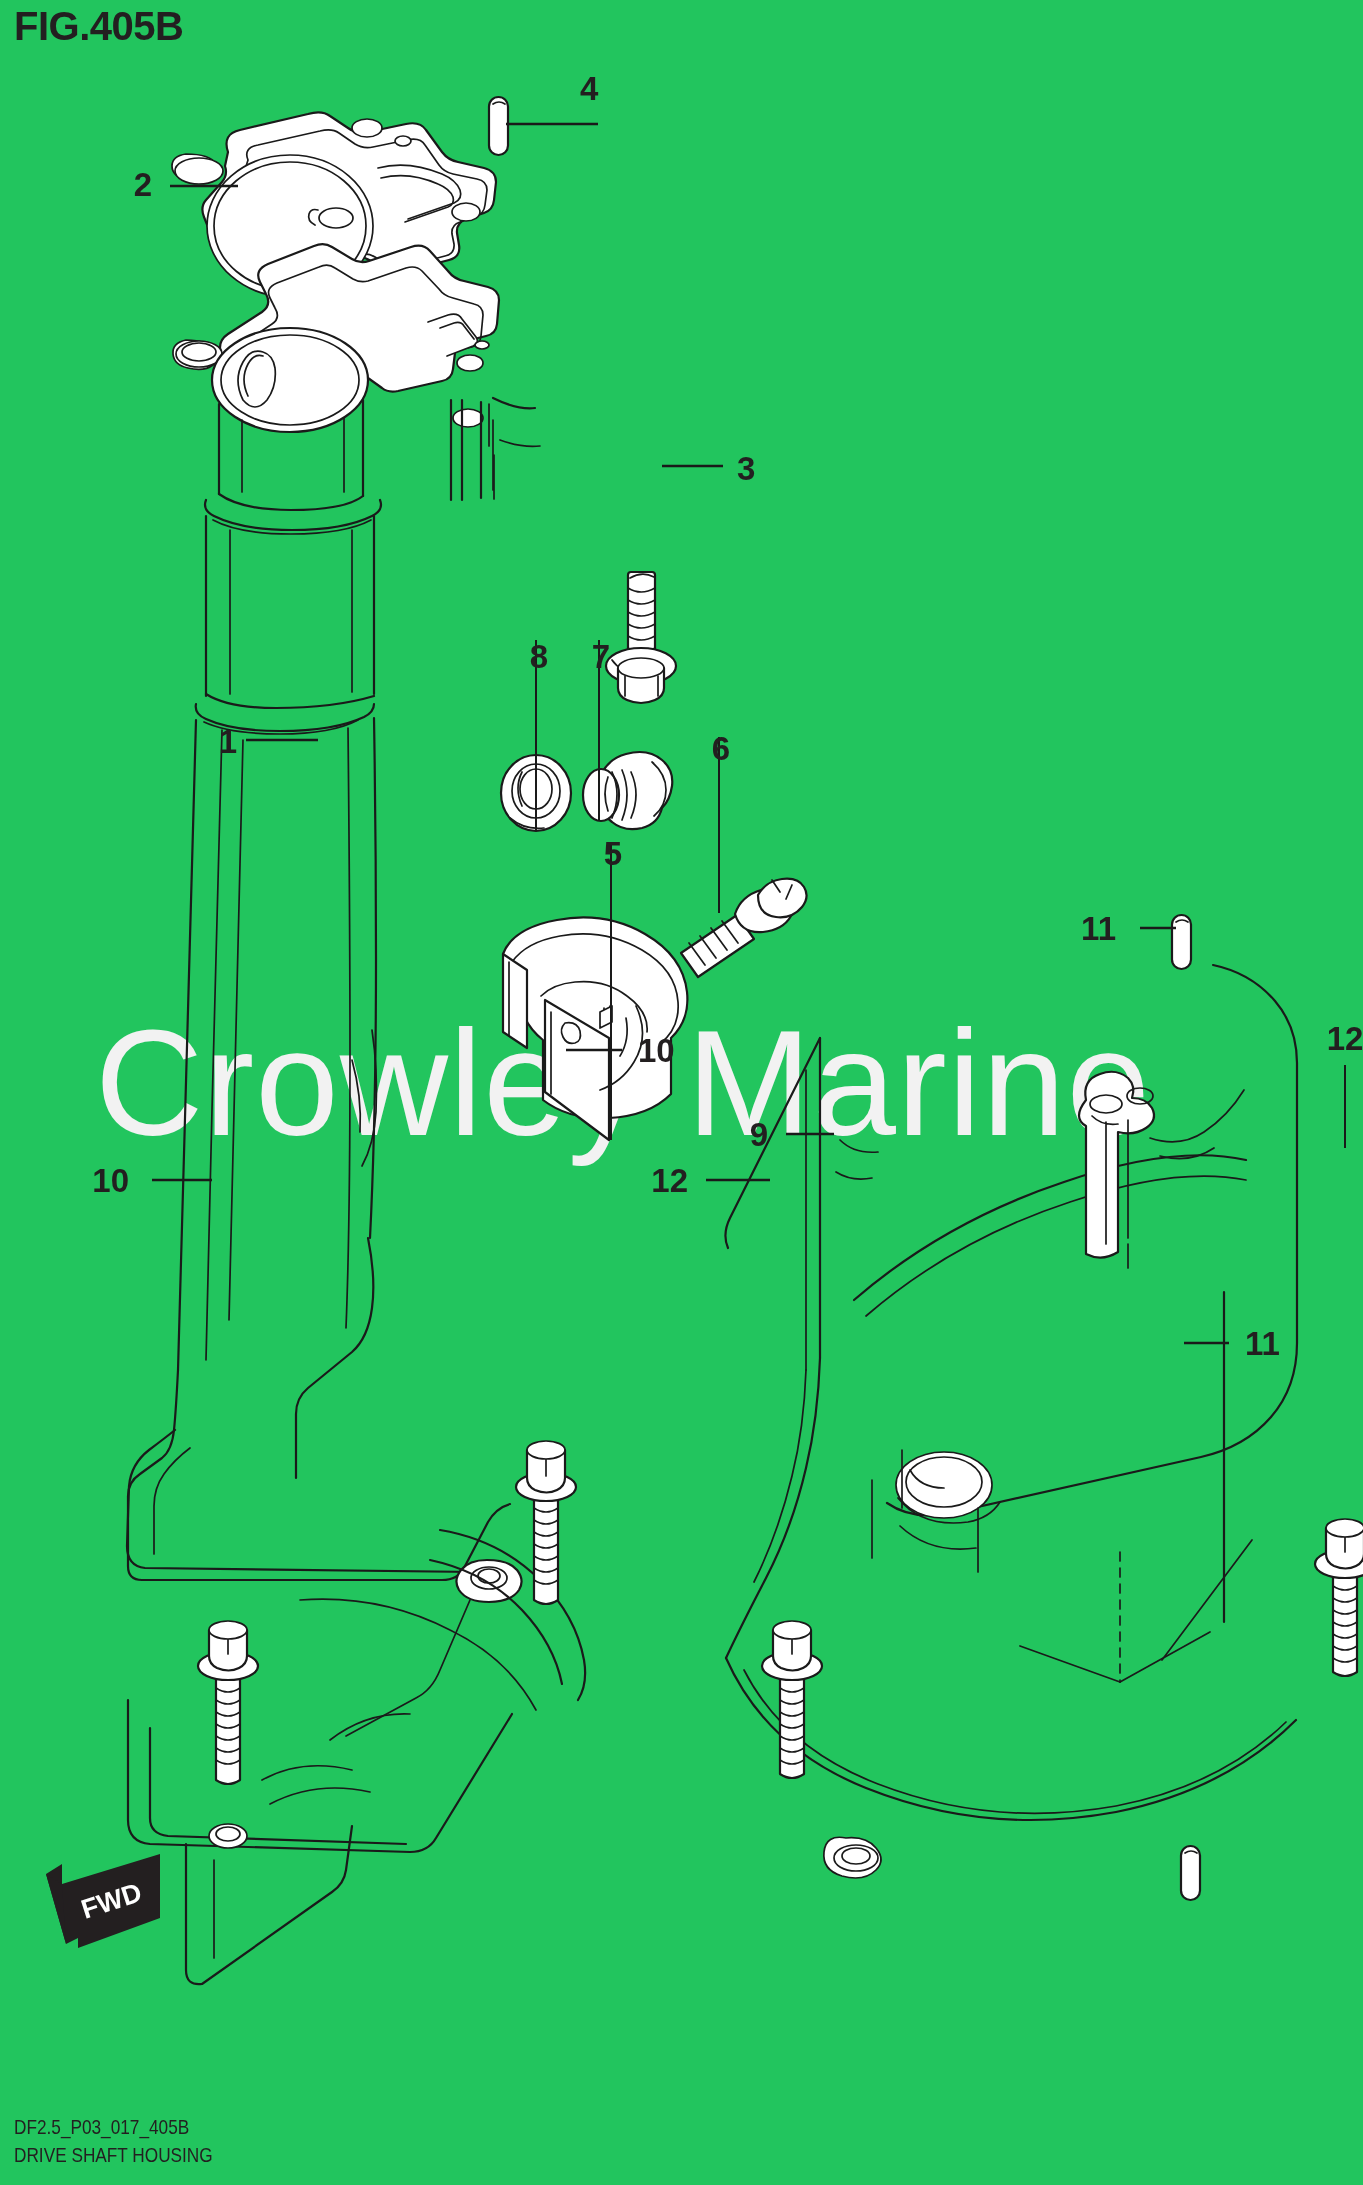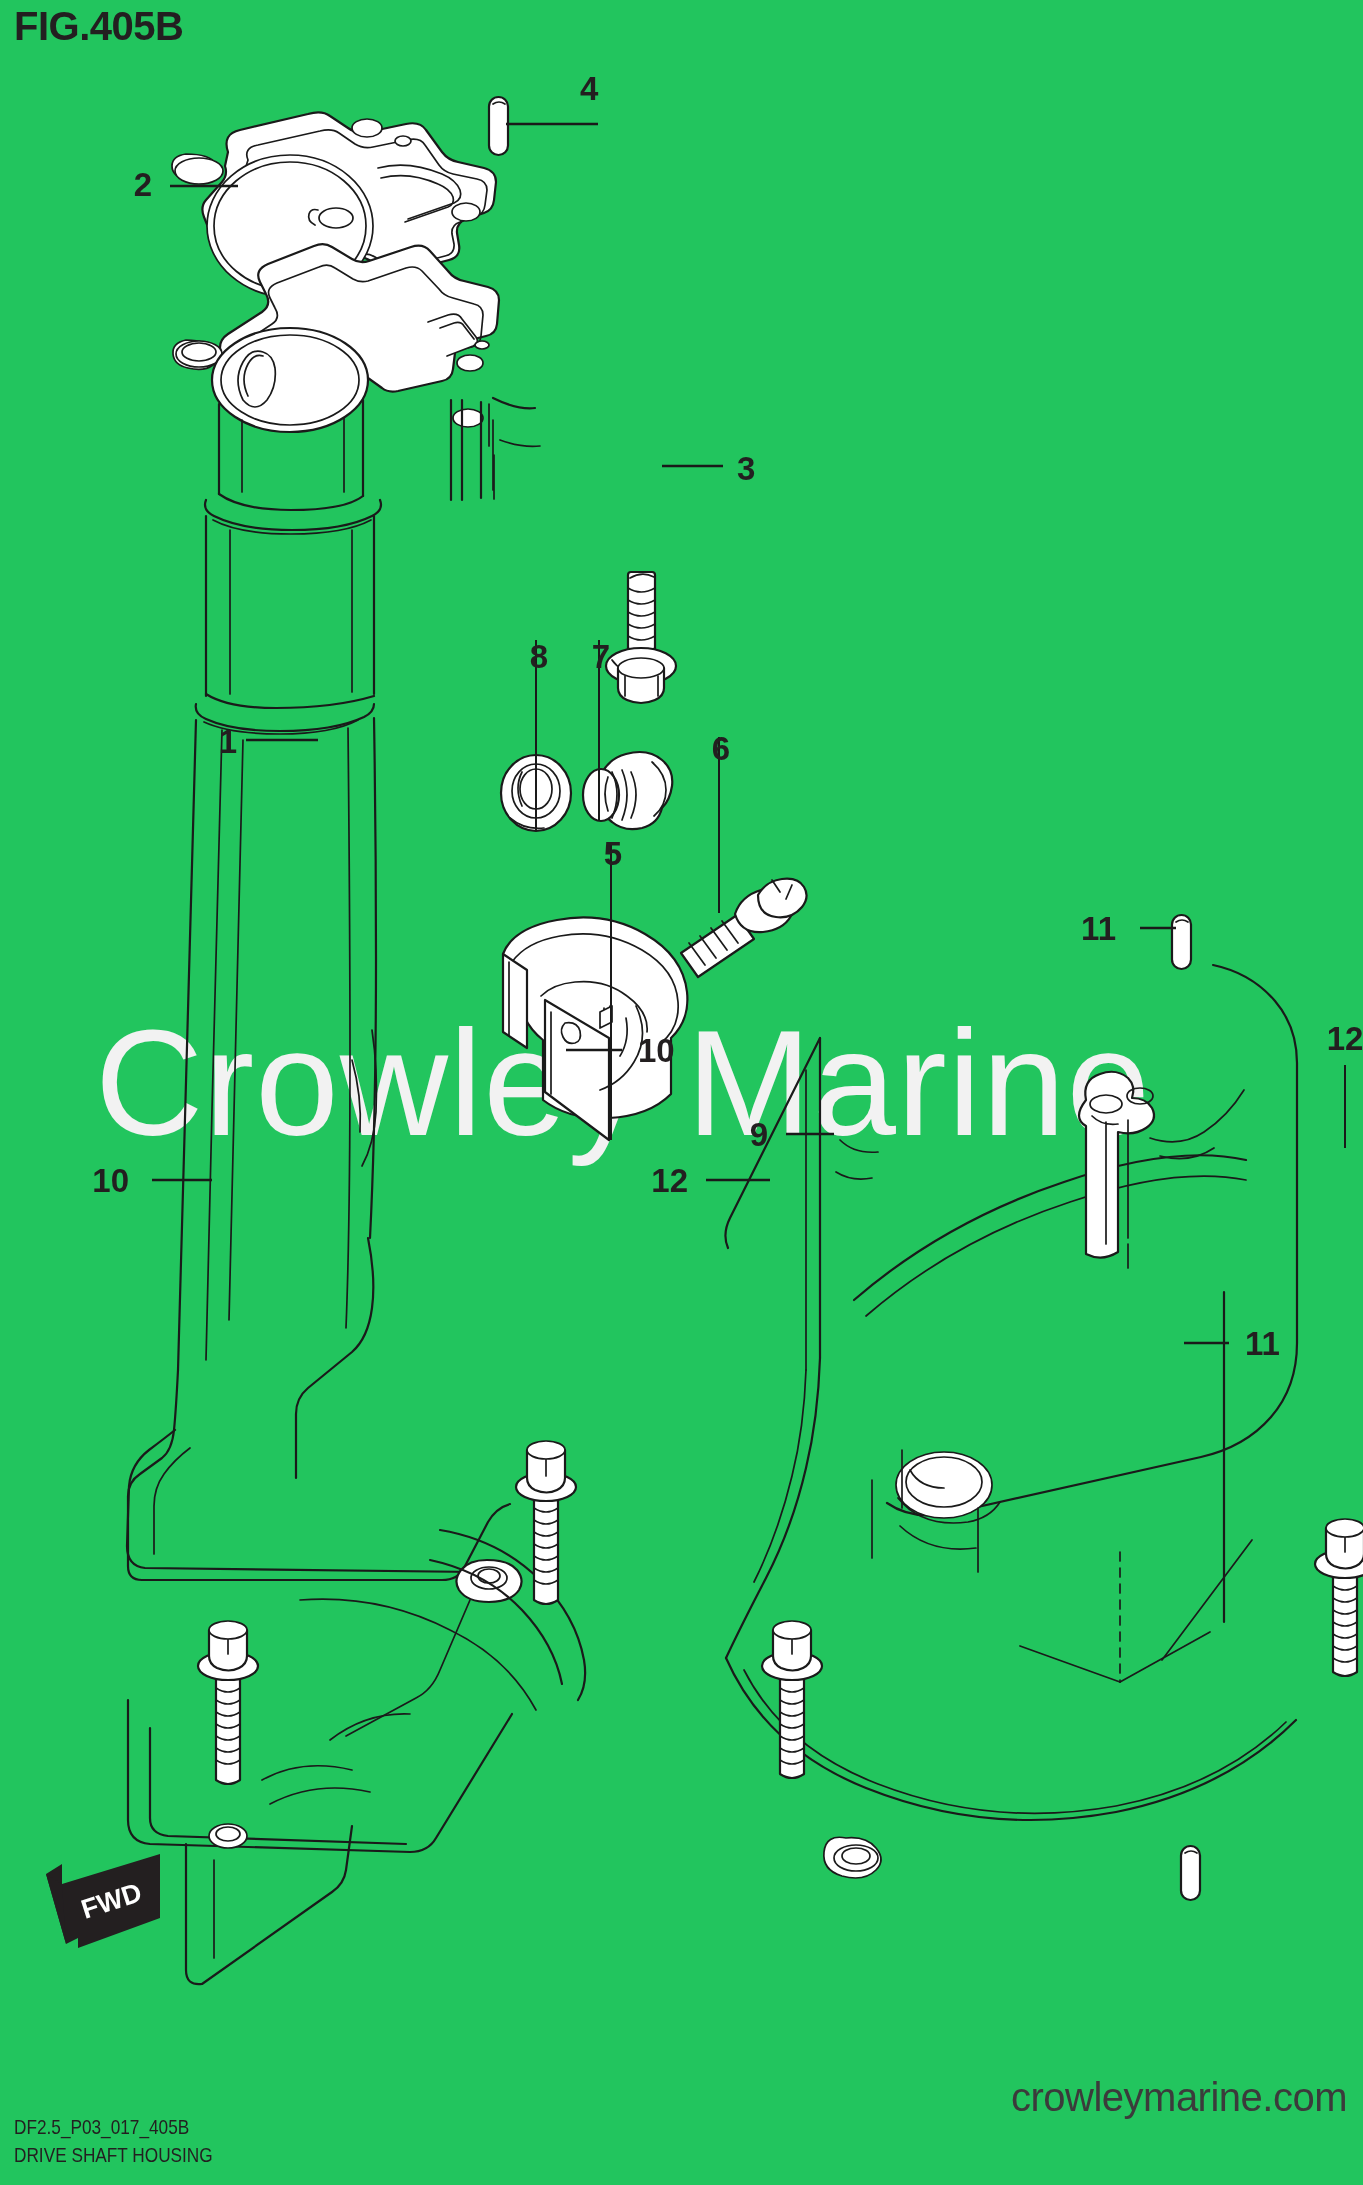--- a/index.html
+++ b/index.html
@@ -455,15 +455,14 @@
       <text class="fwd-txt" x="85" y="1919" transform="rotate(-18 85 1919)">FWD</text>
     </g>
 
   </svg>
 
   <div class="footer-left">
     <div>DF2.5_P03_017_405B</div>
     <div>DRIVE SHAFT HOUSING</div>
   </div>
 
-  <div class="footer-right">crowleymarine.com</div>
 
 </div>
 
 </body></html>

